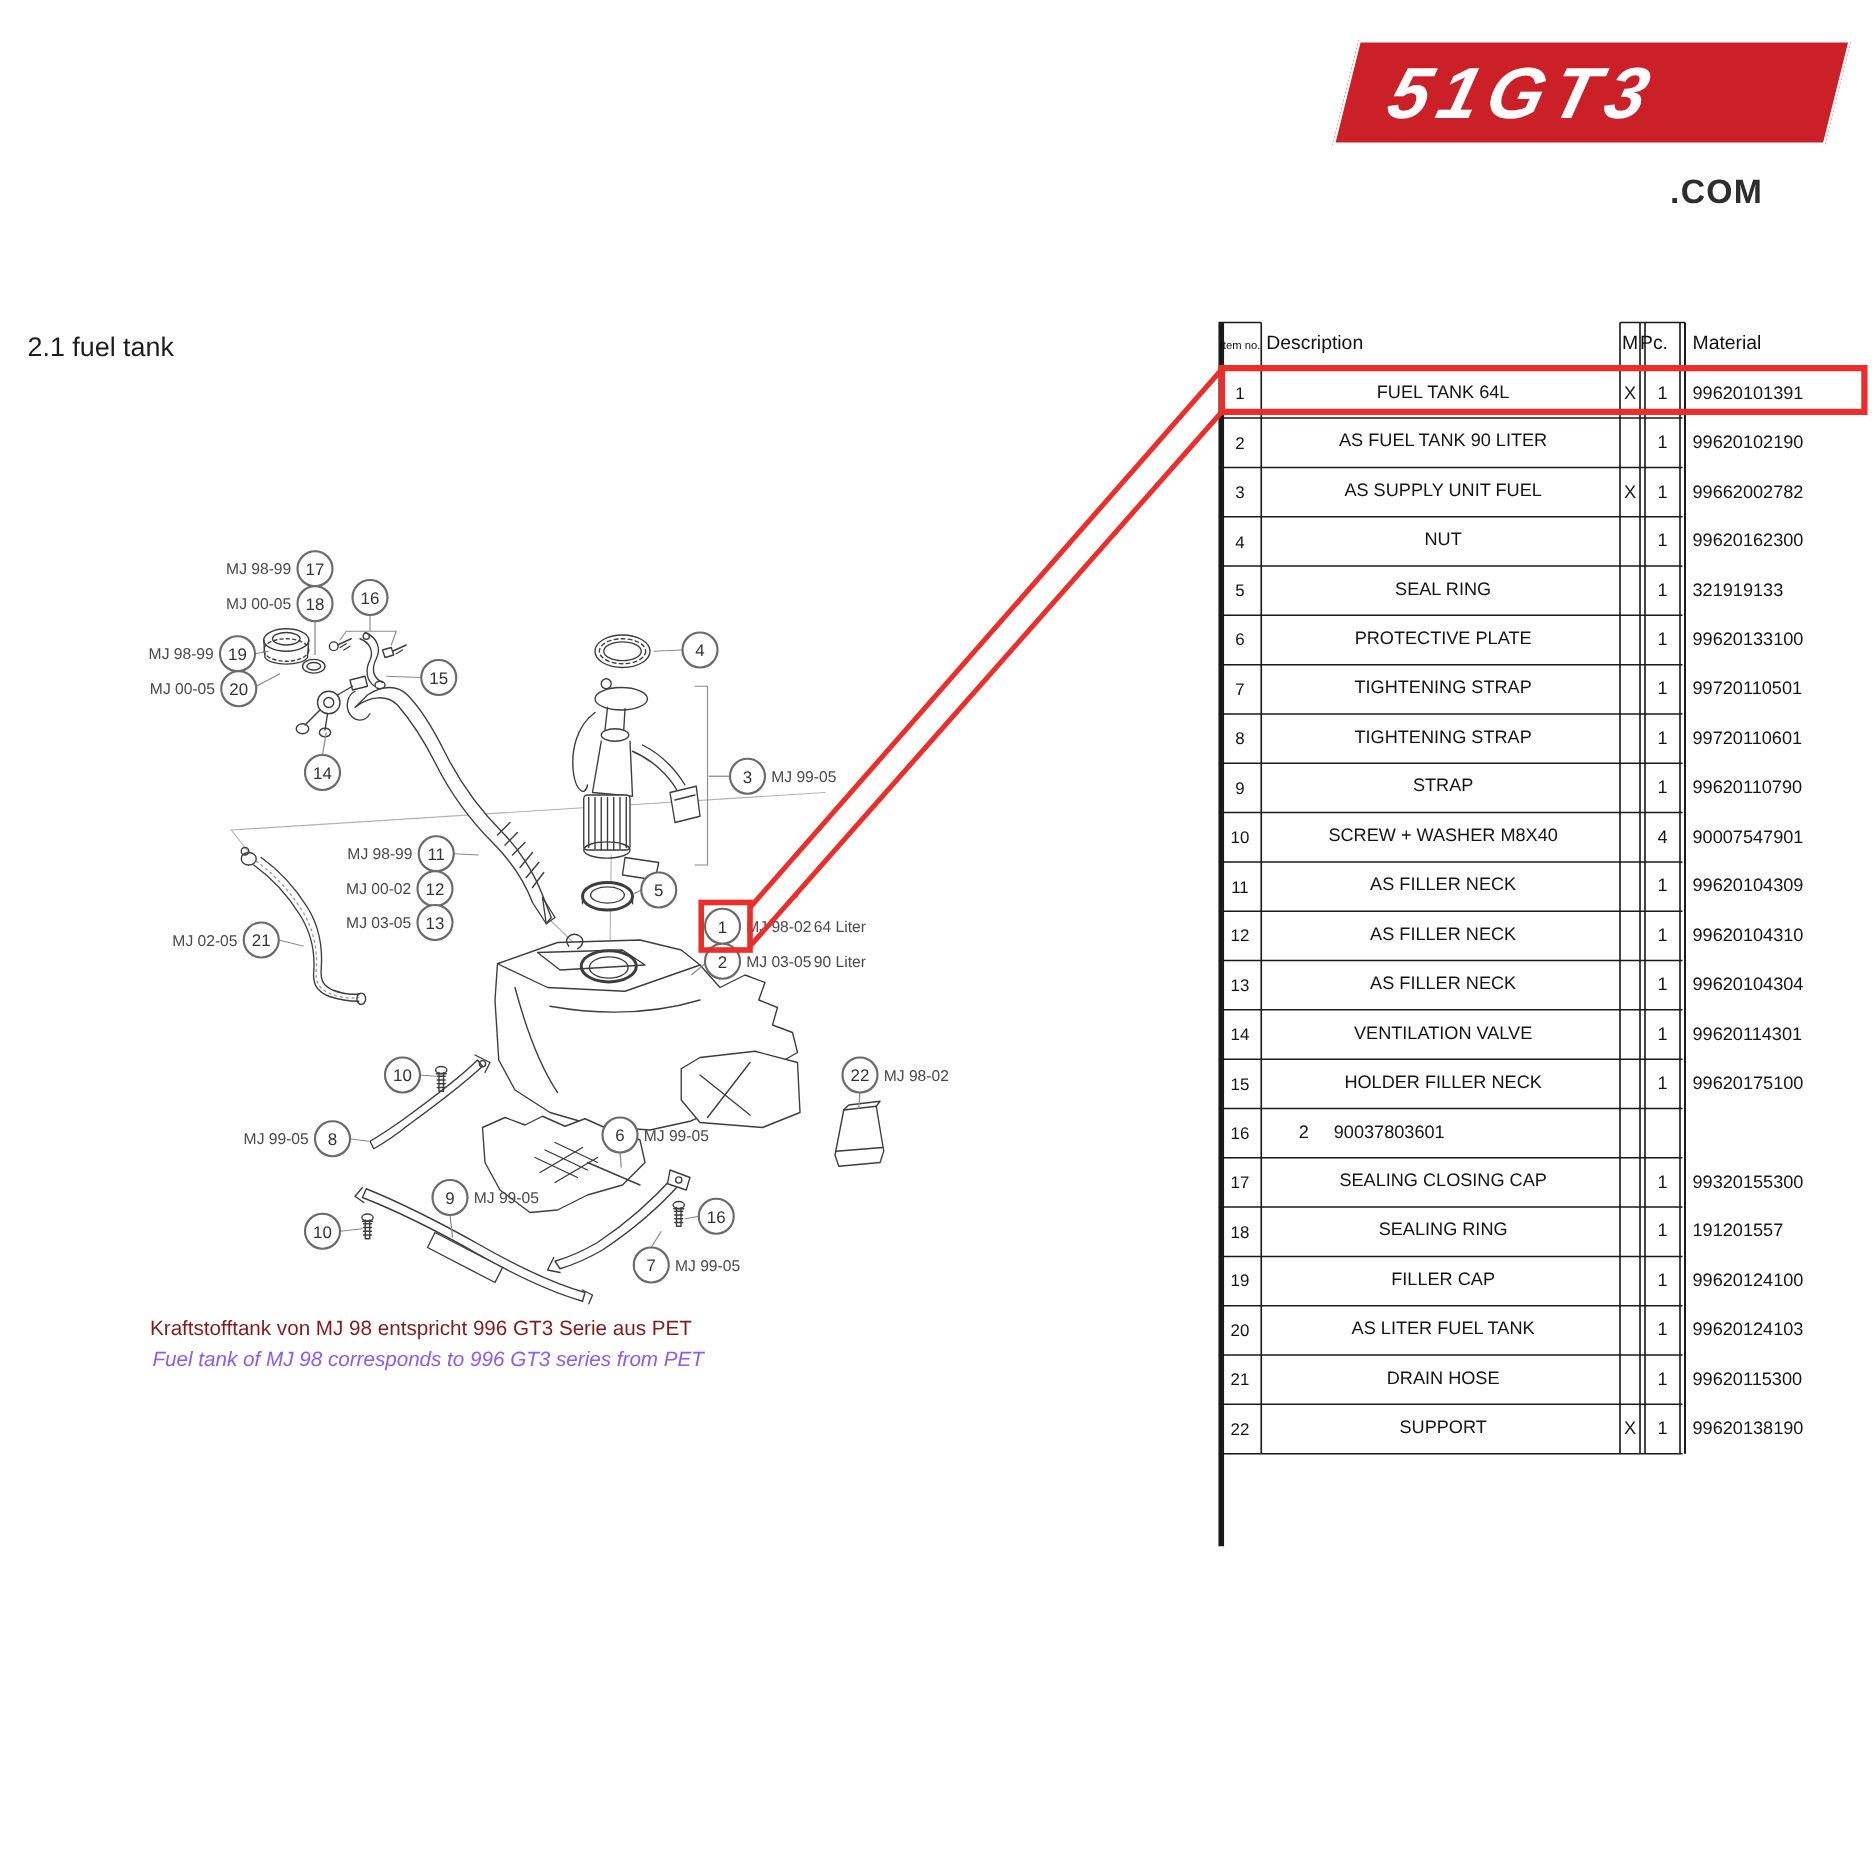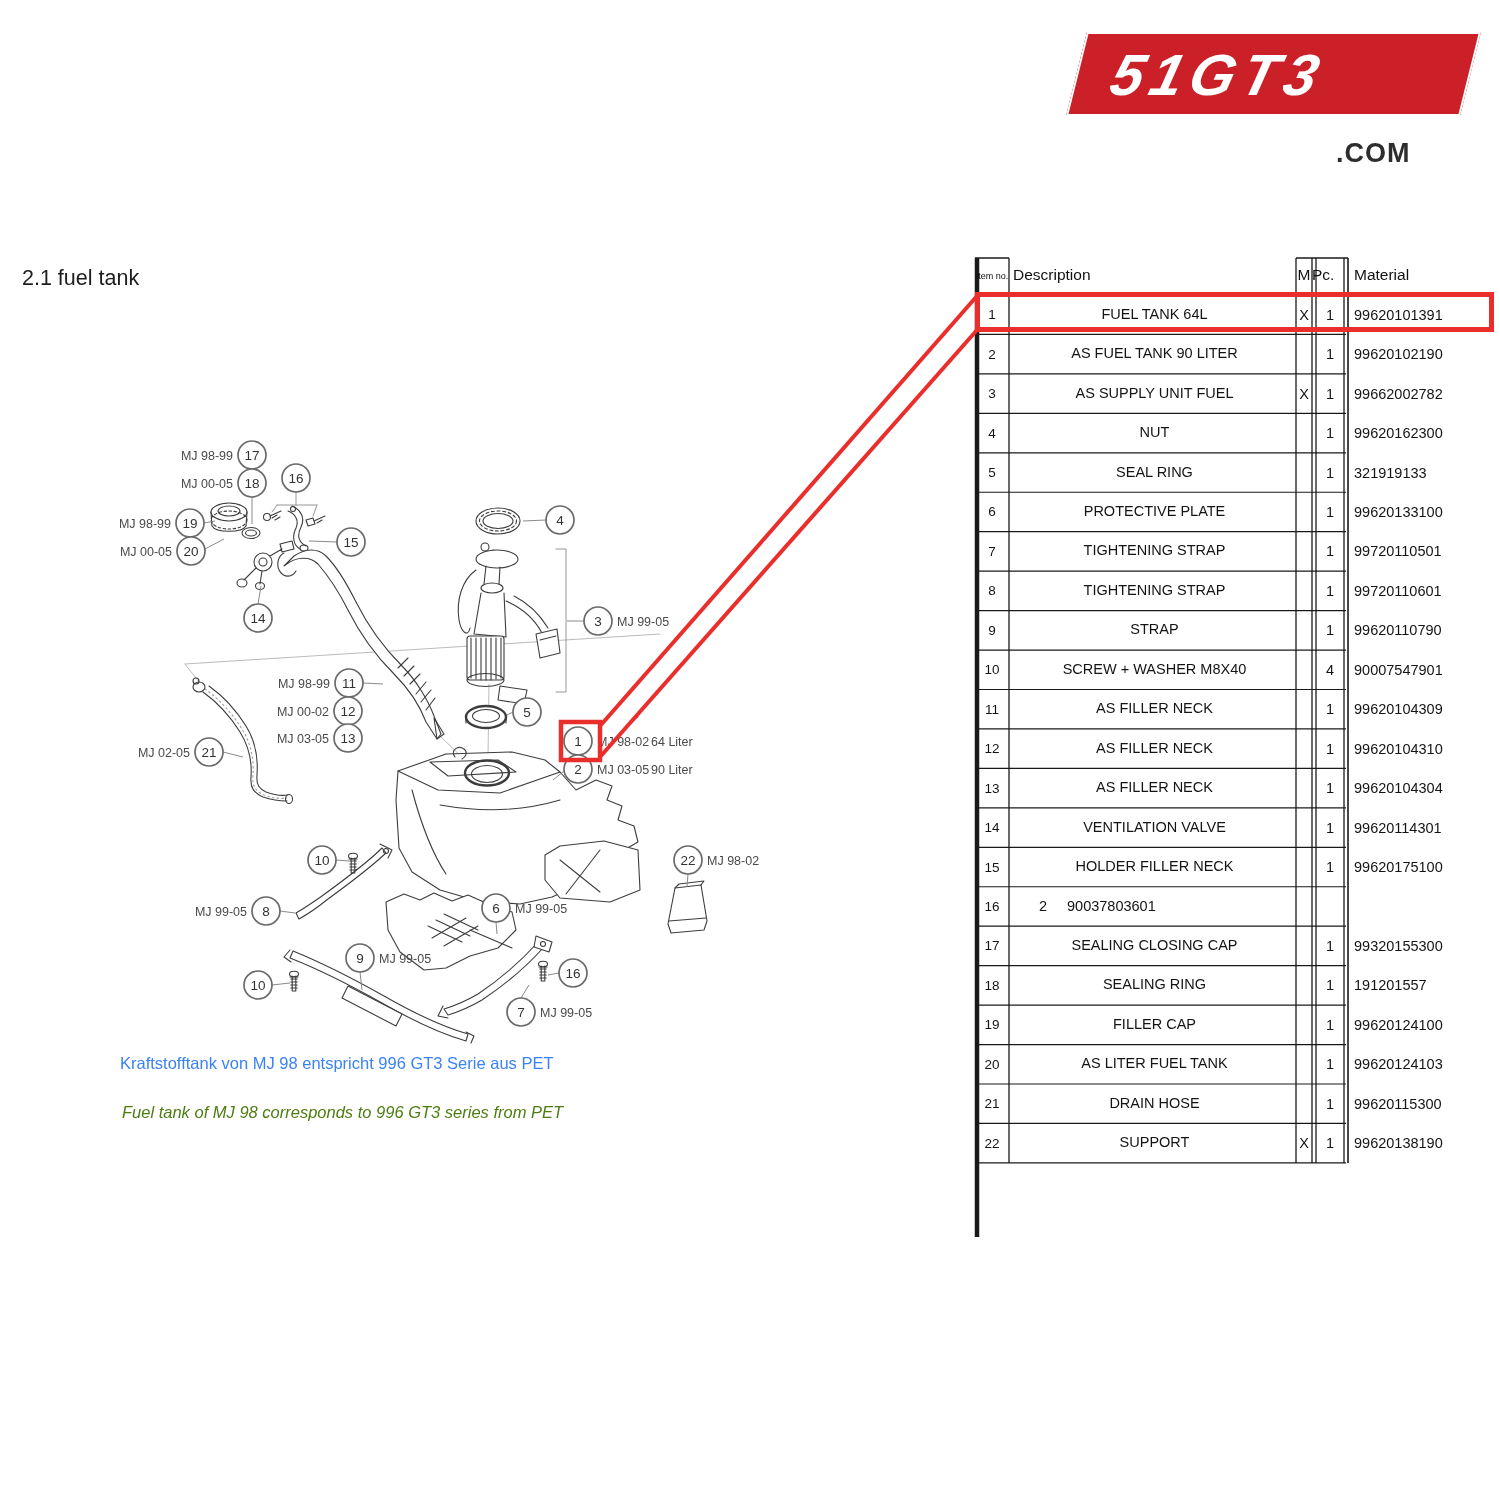--- a/index.html
+++ b/index.html
@@ -17,22 +17,22 @@
   .logo-brand{
     color:#fff;font-weight:bold;font-style:italic;font-size:58px;
     letter-spacing:7px;padding-left:36px;white-space:nowrap;
   }
   .logo-tld{
     left:1336px;top:114px;width:96px;text-align:left;
     font-weight:bold;font-size:27px;color:#2d2d2d;letter-spacing:1px;margin-top:24px;
   }
   
   .section-title{left:22px;top:266px;font-size:21.5px;color:#1d1d1d;}
-  .caption-de{left:120px;top:1054px;font-size:16.5px;color:#3b82f6;}
-  .caption-en{left:122px;top:1103px;font-size:16.5px;color:#4d7c0f;font-style:italic;}
+  .caption-de{left:120px;top:1054px;font-size:16.5px;color:#7f1d1d;}
+  .caption-en{left:122px;top:1079px;font-size:16.5px;color:#8b5cf6;font-style:italic;}
   
   #diagram-svg{left:0;top:0;width:1500px;height:1500px;}
   #art *{stroke:#3d3d3d;fill:none;stroke-width:1.1;stroke-linecap:round;stroke-linejoin:round;}
   #art .wf{fill:#ffffff;}
   #art .faint{stroke:#b3b3b3;stroke-width:0.9;}
   #art .lt{stroke:#8b8b8b;stroke-width:0.9;}
   #art .dk{stroke-width:2.4;}
   #callouts circle{fill:#fff;stroke:#6a6a6a;stroke-width:1.7;}
   #callouts text{fill:#333;stroke:none;}
   #callouts .num{font-size:13.5px;font-family:"Liberation Sans",sans-serif;}

